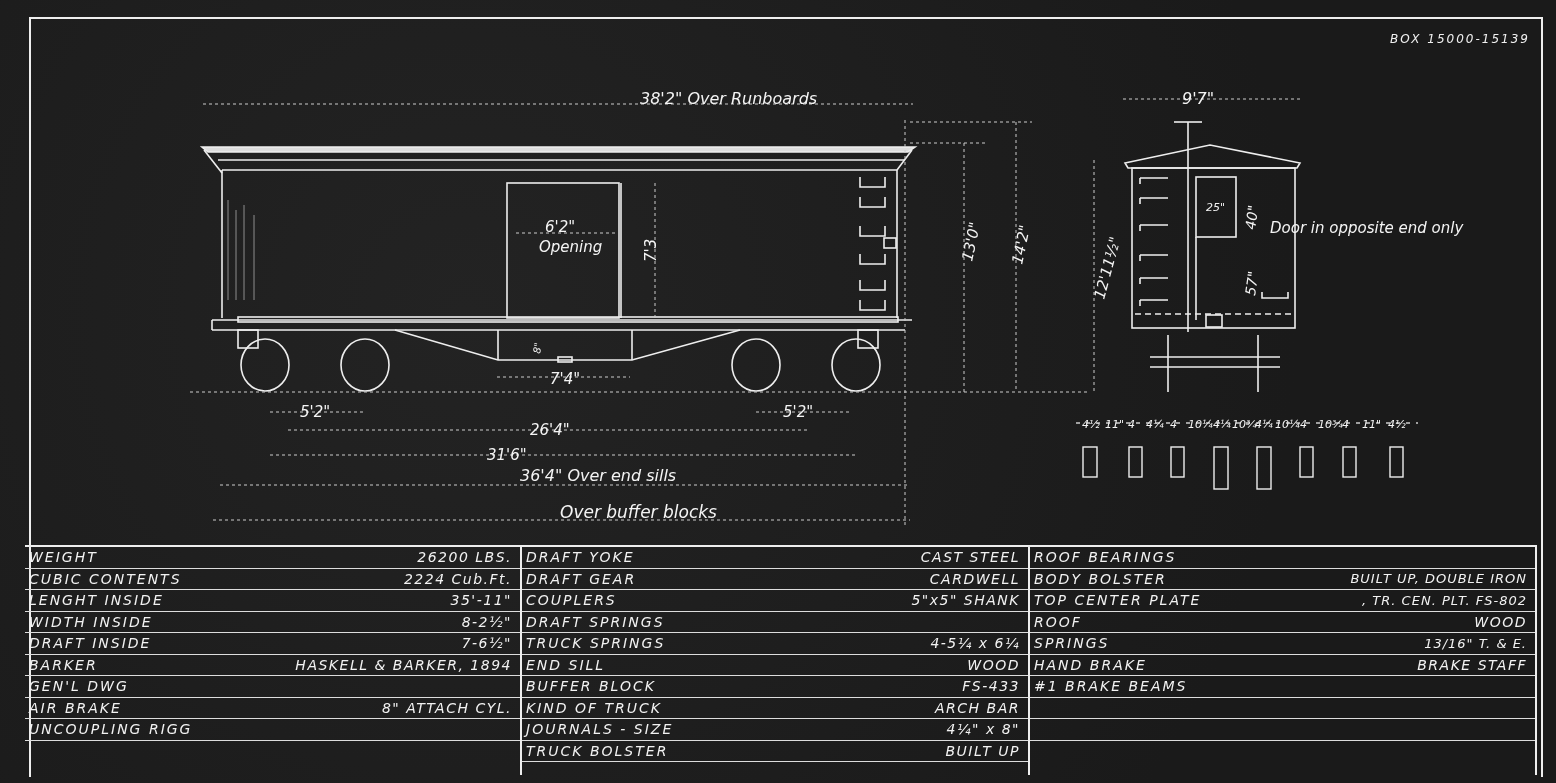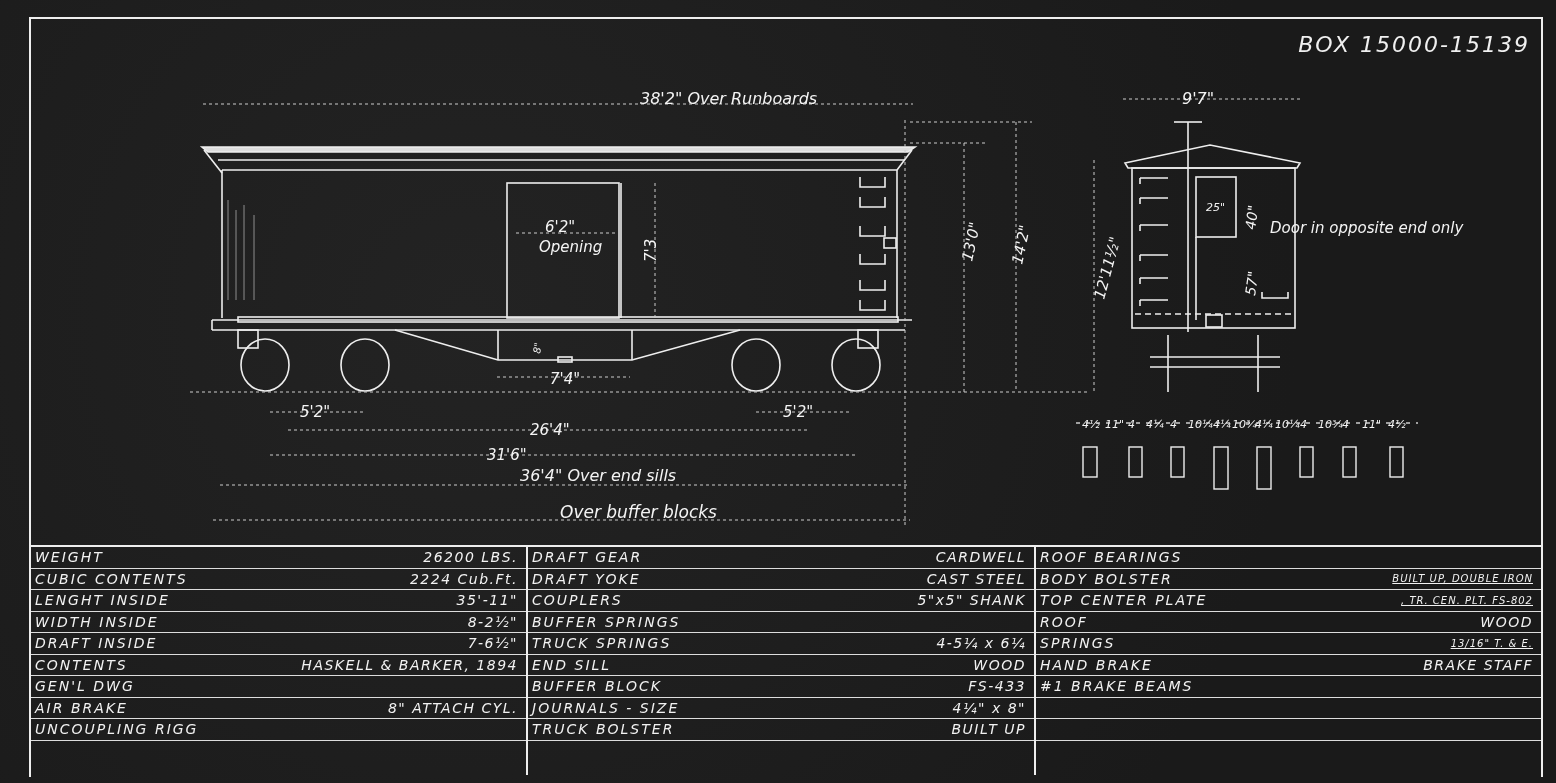--- a/index.html
+++ b/index.html
@@ -15,40 +15,40 @@
     background:
       radial-gradient(circle at 30% 40%, #232323 0%, #1a1a1a 70%);
   }
   .frame {
     position:absolute; left:29px; top:17px; width:1514px; height:760px;
     border-top:2px solid #eee; border-left:2px solid #eee; border-right:2px solid #eee;
     box-sizing:border-box;
   }
   .title {
     position:absolute; right:26px; top:32px;
-    font-style:italic; font-size:22px; letter-spacing:2px; color:#f0f0f0;
+    font-style:italic; font-size:12px; letter-spacing:2px; color:#f0f0f0;
   }
   svg.drawing { position:absolute; left:0; top:0; }
   .dim { font-family:"DejaVu Sans", sans-serif; font-style:italic; fill:#f4f4f4; }
   
   .spec {
-    position:absolute; left:31px; top:545px; width:1512px; height:228px;
+    position:absolute; left:25px; top:545px; width:1512px; height:228px;
     display:grid; grid-template-columns:497px 508px 507px;
     border-top:2px solid #eee;
   }
   .col { border-right:2px solid #eee; }
   .row {
     height:21.5px; border-bottom:1.5px solid #ddd; box-sizing:border-box;
     display:flex; align-items:center; justify-content:space-between;
     padding:0 8px 0 4px;
     font-style:italic; font-size:14px; letter-spacing:2px; white-space:nowrap;
     color:#f2f2f2;
   }
   .row .val { letter-spacing:1.5px; }
-  .row .val.small { font-size:10px; letter-spacing:1px;text-decoration:underline; }
+  .row .val.small { font-size:13px; letter-spacing:1px; }
 </style>
 </head>
 <body>
 
 <div class="sheet">
   <div class="frame"></div>
   <div class="title">BOX 15000-15139</div>
 
   <svg class="drawing" width="1556" height="545" viewBox="0 0 1556 545">
     <g stroke="#eee" fill="none" stroke-width="1.6">
@@ -198,64 +198,68 @@
         </div>
       <div class="row">
           <span>WIDTH  INSIDE</span>
           <span class="val">8-2½"</span>
         </div>
       <div class="row">
           <span>DRAFT INSIDE</span>
           <span class="val">7-6½"</span>
         </div>
       <div class="row">
-          <span>CONTENTS</span>
+          <span>BARKER</span>
           <span class="val">HASKELL &amp; BARKER, 1894</span>
         </div>
       <div class="row">
           <span>GEN'L  DWG</span>
           <span class="val"></span>
         </div>
       <div class="row">
           <span>AIR  BRAKE</span>
           <span class="val">8" ATTACH CYL.</span>
         </div>
       <div class="row">
           <span>UNCOUPLING  RIGG</span>
           <span class="val"></span>
         </div>
     </div>
     <div class="col">
       <div class="row">
+          <span>DRAFT  YOKE</span>
+          <span class="val">CAST  STEEL</span>
+        </div>
+      <div class="row">
           <span>DRAFT  GEAR</span>
           <span class="val">CARDWELL</span>
         </div>
       <div class="row">
-          <span>DRAFT  YOKE</span>
-          <span class="val">CAST  STEEL</span>
-        </div>
-      <div class="row">
           <span>COUPLERS</span>
           <span class="val">5"x5" SHANK</span>
         </div>
       <div class="row">
-          <span>BUFFER  SPRINGS</span>
+          <span>DRAFT  SPRINGS</span>
           <span class="val"></span>
         </div>
       <div class="row">
           <span>TRUCK  SPRINGS</span>
           <span class="val">4-5¼ x 6¼</span>
         </div>
       <div class="row">
           <span>END  SILL</span>
           <span class="val">WOOD</span>
         </div>
       <div class="row">
           <span>BUFFER  BLOCK</span>
           <span class="val">FS-433</span>
+        </div>
+      <div class="row">
+          <span>KIND OF TRUCK</span>
+          <span class="val">ARCH  BAR</span>
         </div>
       <div class="row">
           <span>JOURNALS - SIZE</span>
           <span class="val">4¼" x 8"</span>
         </div>
       <div class="row">
           <span>TRUCK  BOLSTER</span>
           <span class="val">BUILT  UP</span>
         </div>
     </div>

